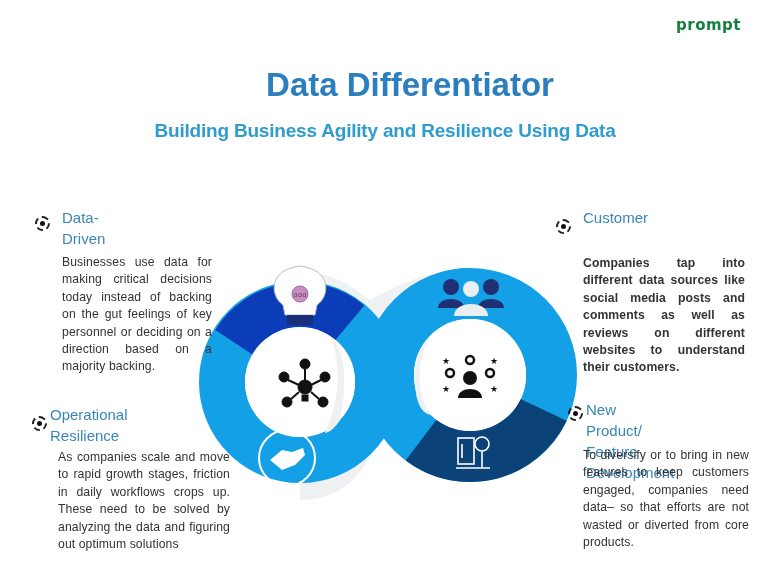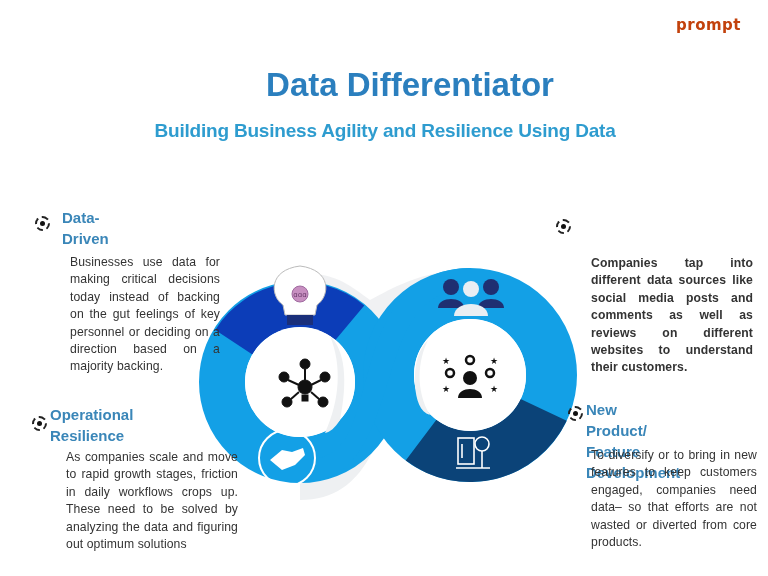--- a/index.html
+++ b/index.html
@@ -4,21 +4,21 @@
 <style>
   html, body { margin: 0; padding: 0; }
   body {
     width: 768px; height: 576px; position: relative; overflow: hidden;
     background: #ffffff;
     font-family: "Liberation Sans", "DejaVu Sans", sans-serif;
   }
   .logo { position: absolute; left: 646px; top: 16px; width: 110px; height: 46px; }
   .logo .prompt {
     position: absolute; left: 30px; top: 0px; font-size: 15px; font-weight: bold;
-    color: #c2410c; letter-spacing: 0.5px; font-family: "DejaVu Sans", sans-serif;
+    color: #15803d; letter-spacing: 0.5px; font-family: "DejaVu Sans", sans-serif;
   }
   .logo .cloud {
     position: absolute; left: 2px; top: 10px; font-size: 33px; font-weight: bold;
     color: #2a9ad8; letter-spacing: -1px; font-family: "DejaVu Sans", sans-serif;
     background: linear-gradient(180deg, #38b6ec 0%, #1e7fc4 100%);
     -webkit-background-clip: text; background-clip: text; -webkit-text-fill-color: transparent;
   }
   .title {
     position: absolute; left: 0; width: 820px; top: 66px; text-align: center;
     font-size: 33px; font-weight: bold; color: #2b7fbe;
@@ -30,26 +30,26 @@
   .block { position: absolute; }
   .bullet {
     position: absolute; width: 15px; height: 15px; border: 2px dashed #222;
     border-radius: 50%; box-sizing: border-box;
   }
   .bullet::after {
     content: ""; position: absolute; left: 3px; top: 3px; width: 5px; height: 5px;
     background: #111; border-radius: 50%;
   }
   .heading {
-    position: absolute; font-size: 15px; font-weight: bold; color: #3a86b8;
+    position: absolute; font-size: 15px; font-weight: normal; color: #3a86b8;
     line-height: 21px;
   }
   .body-text {
     position: absolute; font-size: 12.2px; line-height: 17.4px; color: #333;
-    text-align: justify; letter-spacing: 0.1px; margin-left: 8px;
+    text-align: justify; letter-spacing: 0.1px;
   }
   .diagram { position: absolute; left: 0; top: 0; width: 768px; height: 576px; }
 </style>
 </head>
 <body>
 
 <div class="logo">
   <span class="prompt">prompt</span>
 </div>
 
@@ -147,20 +147,21 @@
   <div class="heading" style="left:50px;top:404px;">
     <div>Operational</div>
     <div>Resilience</div>
   </div>
   <div class="body-text" style="left:58px;top:449px;width:172px;">As companies scale and move to rapid growth stages, friction in daily workflows crops up. These need to be solved by analyzing the data and figuring out optimum solutions</div>
 </div>
 
 <div class="block">
   <span class="bullet" style="left:556px;top:219px;"></span>
   <div class="heading" style="left:583px;top:207px;">
+    <div>Customer</div>
   </div>
   <div class="body-text" style="left:583px;top:255px;width:162px;font-weight:bold;">Companies tap into different data sources like social media posts and comments as well as reviews on different websites to understand their customers.</div>
 </div>
 
 <div class="block">
   <span class="bullet" style="left:568px;top:406px;"></span>
   <div class="heading" style="left:586px;top:399px;">
     <div>New Product/</div>
     <div>Feature Development</div>
   </div>

